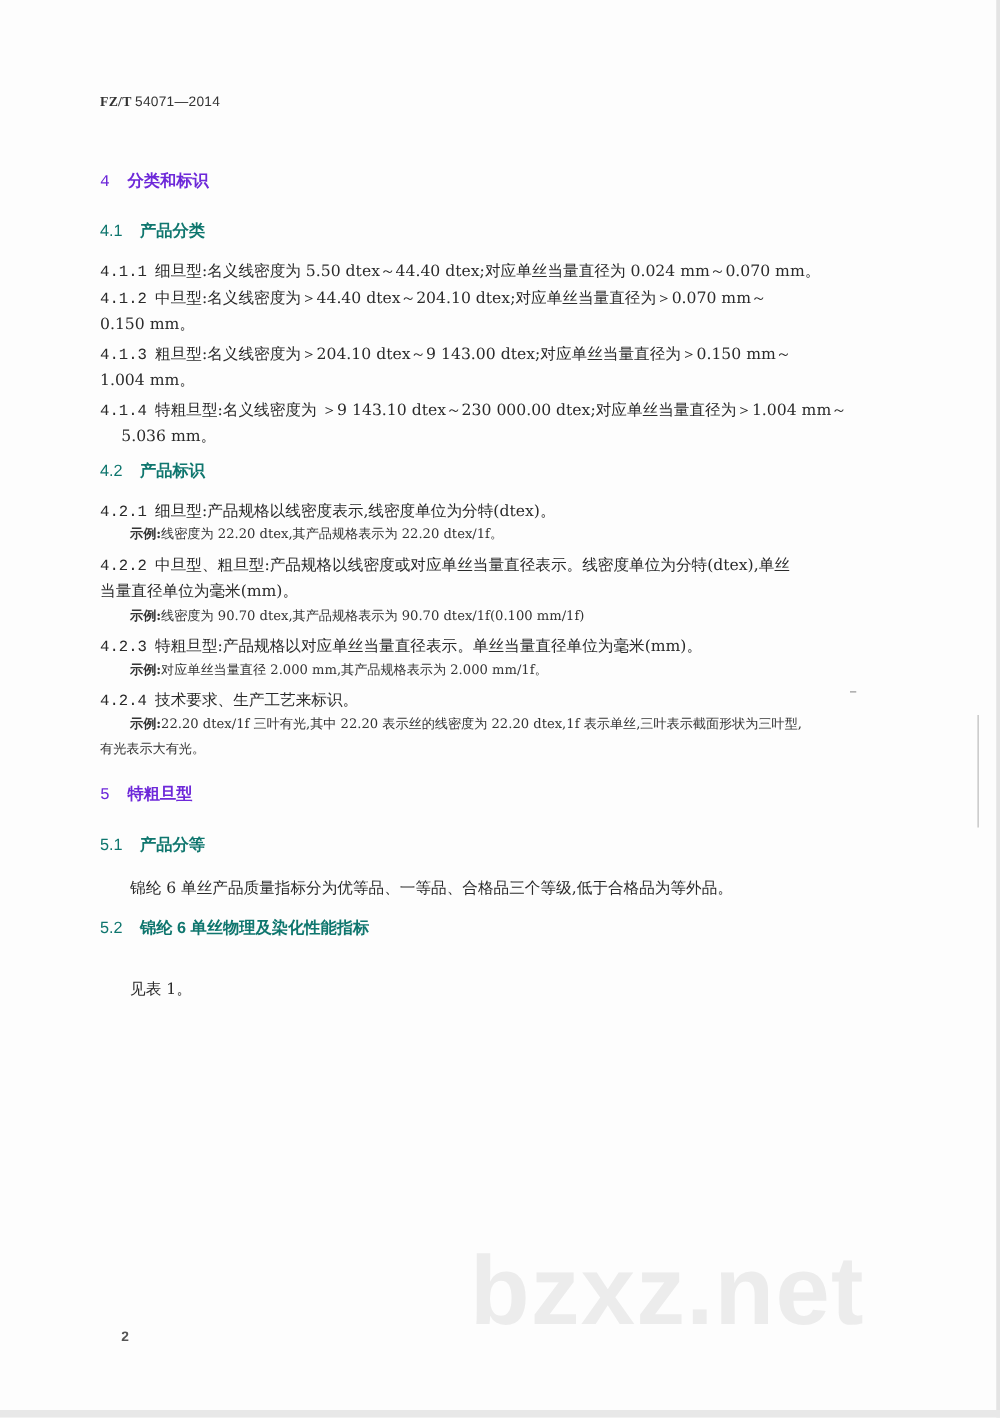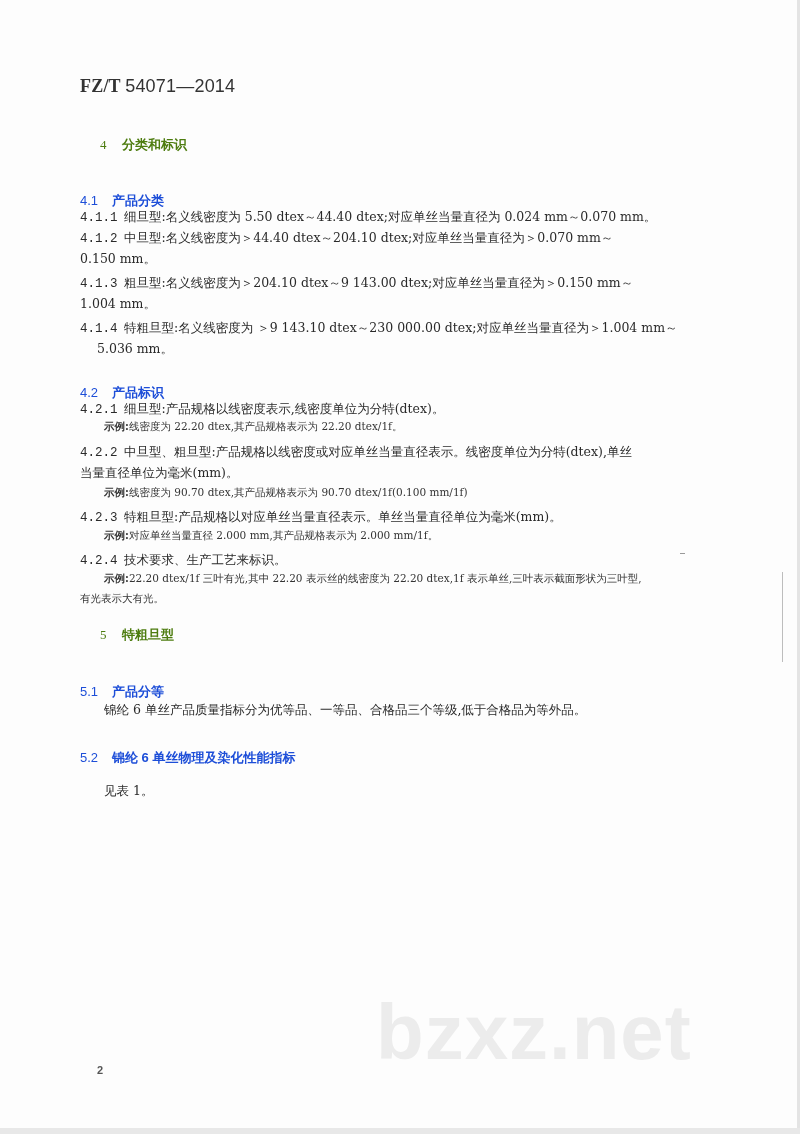--- a/index.html
+++ b/index.html
@@ -5,25 +5,25 @@
   html, body { margin: 0; padding: 0; }
   body {
     width: 800px; height: 1134px; position: relative; overflow: hidden;
     background: #fdfdfd;
     font-family: "DejaVu Serif", "Liberation Serif", serif;
     color: #222;
   }
   .page-edge { position: absolute; top: 0; right: 0; width: 3px; height: 1134px; background: #e4e4e4; }
   .bottom-edge { position: absolute; left: 0; bottom: 0; width: 800px; height: 6px; background: #e8e8e8; }
   .abs { position: absolute; white-space: nowrap; }
-  .std-code { left: 80px; top: 76px; font-family: "Liberation Serif", serif; font-size: 18px; font-weight: bold; color: #333; letter-spacing: 0.2px; }
+  .std-code { left: 80px; top: 76px; font-family: "Liberation Serif", serif; font-size: 11px; font-weight: bold; color: #333; letter-spacing: 0.2px; }
   .std-code .num { font-family: "Liberation Sans", sans-serif; font-weight: normal; }
-  .h1 { font-family: Liberation Serif, serif; font-size: 13px; font-weight: bold; color: #4d7c0f; margin-left: 20px; }
+  .h1 { font-family: Liberation Mono, monospace; font-size: 13px; font-weight: bold; color: #6d28d9; }
   .h1 .n { display: inline-block; width: 22px; font-weight: normal; }
-  .h2 { font-family: "Liberation Sans", sans-serif; font-size: 13px; font-weight: bold; color: #1d4ed8; margin-top: 16px; }
+  .h2 { font-family: "Liberation Sans", sans-serif; font-size: 13px; font-weight: bold; color: #0f766e; }
   .h2 .n { display: inline-block; width: 32px; font-weight: normal; }
   .para { font-size: 12.5px; color: #2a2a2a; line-height: 25px; }
   .para .n { font-family: Liberation Mono, monospace; font-size: 12.5px; display: inline-block; width: 44px; }
   .example { font-size: 10.5px; color: #333; }
   .example .lbl { font-weight: bold; }
   .body-text { font-size: 12.5px; color: #2a2a2a; }
   .page-num { left: 97px; top: 1064px; font-family: "Liberation Sans", sans-serif; font-size: 11px; font-weight: bold; color: #555; }
   .watermark { left: 376px; top: 987px; font-family: "Liberation Sans", sans-serif; font-size: 78px; font-weight: bold; color: #ececec; letter-spacing: 1px; }
   .margin-line { left: 782px; top: 572px; width: 1px; height: 90px; background: #bdbdbd; }
   .dash-mark { left: 680px; top: 553px; width: 5px; height: 1px; background: #999; }

